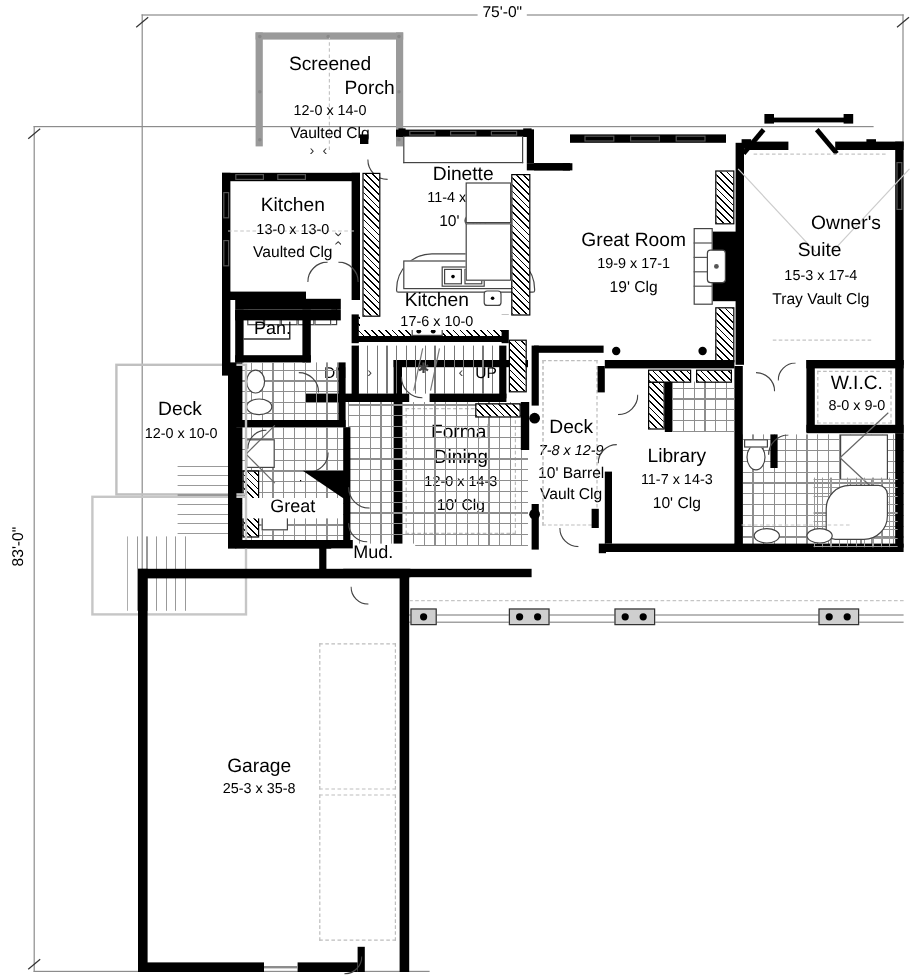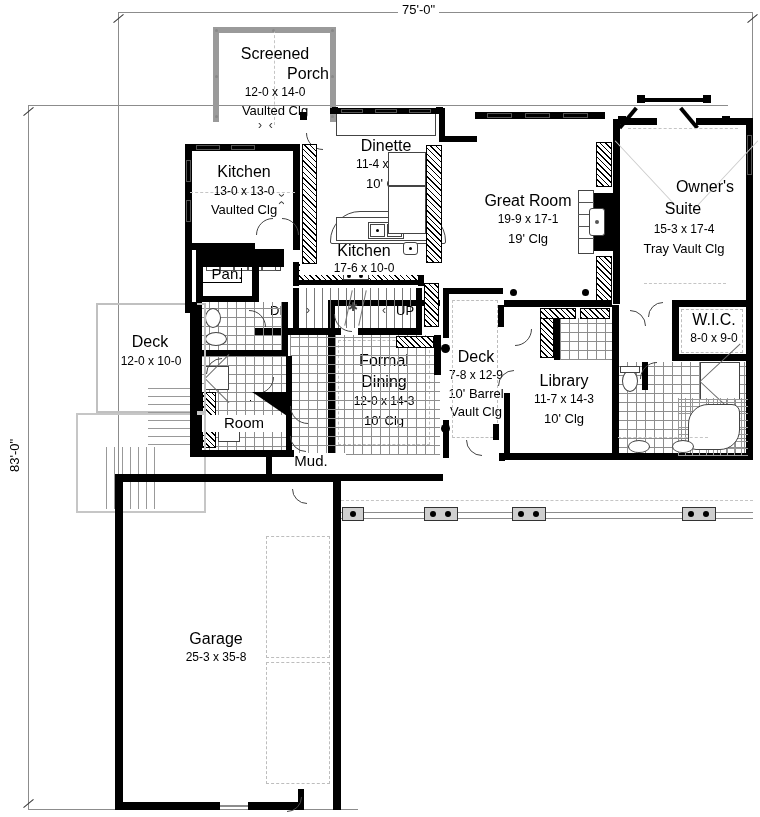--- a/index.html
+++ b/index.html
@@ -228,21 +228,21 @@
   <div class="oval" style="left:672px;top:440px;width:22px;height:13px;"></div>
   <div class="dashln" style="left:618px;top:437px;width:90px;"></div>
   <div class="swing" style="left:614px;top:310px;width:30px;height:30px;"></div>
   <div class="swing3" style="left:640px;top:362px;width:32px;height:32px;"></div>
   <div class="hatch" style="left:540px;top:318px;width:14px;height:40px;"></div>
   <div class="wall" style="left:554px;top:318px;width:6px;height:42px;"></div>
   <div class="tile" style="left:560px;top:318px;width:52px;height:42px;"></div>
 
   <div class="dash" style="left:452px;top:300px;width:46px;height:138px;"></div>
   <div class="lbl rm-name" style="left:440px;top:348px;width:72px;">Deck</div>
-  <div class="lbl rm-dim" style="left:434px;top:369px;width:84px;">7-8 x 12-9</div>
+  <div class="lbl rm-dim" style="left:434px;top:369px;width:84px;font-style:italic;">7-8 x 12-9</div>
   <div class="lbl rm-clg" style="left:434px;top:387px;width:84px;">10' Barrel</div>
   <div class="lbl rm-clg" style="left:434px;top:405px;width:84px;">Vault Clg</div>
   <div class="wall" style="left:443px;top:288px;width:6px;height:50px;"></div>
   <div class="wall" style="left:443px;top:420px;width:6px;height:38px;"></div>
   <div class="dot" style="left:441px;top:344px;width:9px;height:9px;"></div>
   <div class="dot" style="left:441px;top:424px;width:9px;height:9px;"></div>
   <div class="swing2" style="left:498px;top:312px;width:32px;height:32px;"></div>
   <div class="swing3" style="left:498px;top:370px;width:30px;height:30px;"></div>
   <div class="swing4" style="left:466px;top:424px;width:30px;height:30px;"></div>
   <div class="wall" style="left:493px;top:424px;width:6px;height:16px;"></div>
@@ -288,21 +288,21 @@
   <div class="swing" style="left:232px;top:310px;width:32px;height:32px;"></div>
 
   <div class="tile" style="left:200px;top:356px;width:88px;height:100px;"></div>
   <div class="wall" style="left:196px;top:356px;width:6px;height:100px;"></div>
   <div class="wall" style="left:196px;top:450px;width:95px;height:7px;"></div>
   <div class="fix" style="left:205px;top:366px;width:24px;height:24px;"></div>
   <div class="thin" style="left:205px;top:378px;width:34px;height:1px;background:#666;transform:rotate(45deg);transform-origin:left center;"></div>
   <div class="thin" style="left:205px;top:378px;width:34px;height:1px;background:#666;transform:rotate(-45deg);transform-origin:left center;"></div>
   <div class="hatch" style="left:202px;top:392px;width:14px;height:56px;"></div>
   <div class="fix" style="left:218px;top:420px;width:22px;height:22px;"></div>
-  <div class="lbl rm-small" style="left:202px;top:415px;width:84px;background:#fff;">Room</div>
+  <div class="lbl rm-small" style="left:202px;top:415px;width:84px;background:#fff;">Great</div>
   <div class="swing2" style="left:240px;top:360px;width:32px;height:32px;"></div>
   <div class="swing3" style="left:206px;top:358px;width:30px;height:30px;"></div>
 
   <div class="tile" style="left:290px;top:335px;width:150px;height:120px;"></div>
   <div class="wall" style="left:286px;top:356px;width:6px;height:100px;"></div>
   <div class="wall" style="left:286px;top:474px;width:56px;height:7px;"></div>
   <div class="wall" style="left:266px;top:450px;width:6px;height:30px;"></div>
   <div class="wall" style="left:266px;top:450px;width:26px;height:7px;"></div>
   <div class="lbl rm-small" style="left:276px;top:453px;width:70px;background:#fff;">Mud.</div>
   <div class="thin" style="left:250px;top:400px;width:1px;height:1px;"></div>

